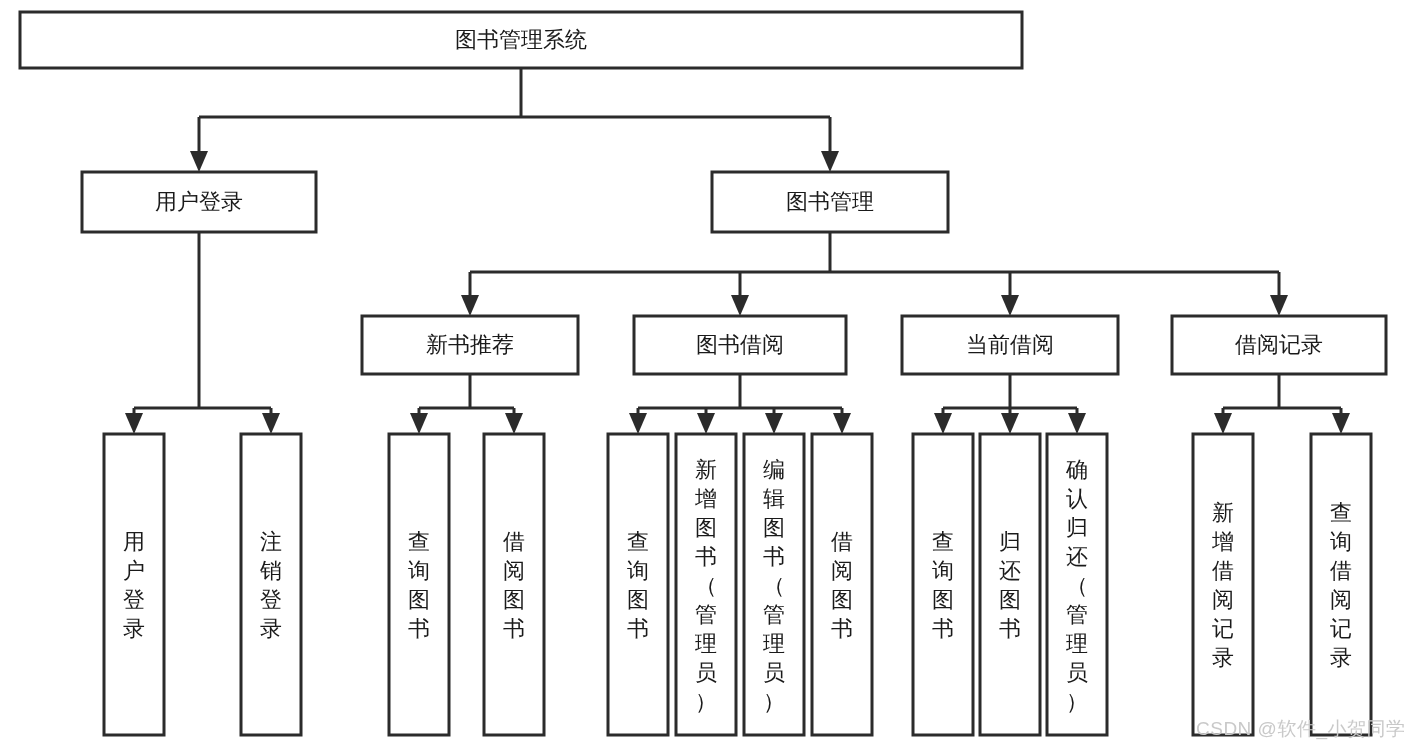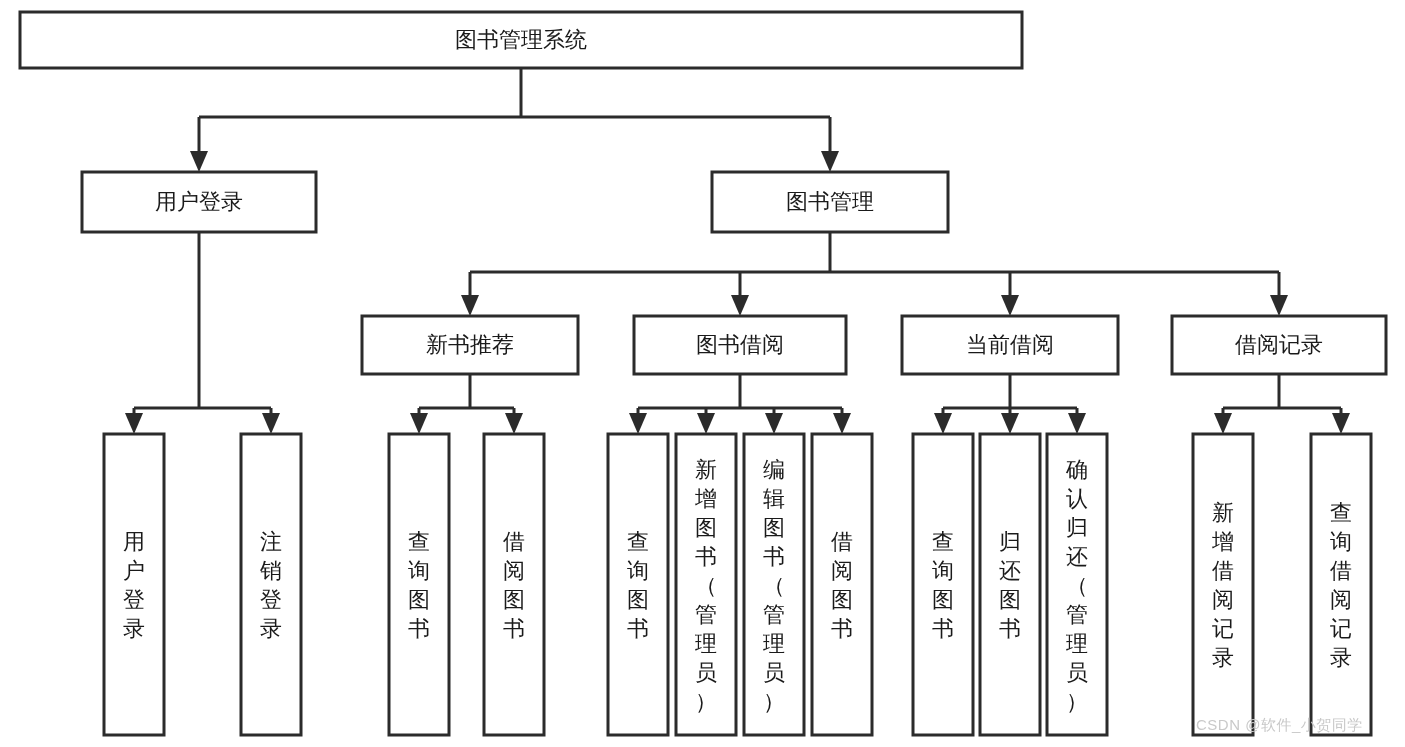--- a/index.html
+++ b/index.html
@@ -52,21 +52,21 @@
   }
   .node-label-v {
     font-family: "Liberation Sans", "DejaVu Sans", sans-serif;
     font-size: 22px;
     fill: #1a1a1a;
     text-anchor: middle;
   }
   .watermark-text {
     position: absolute;
     font-family: "Liberation Sans", "DejaVu Sans", sans-serif;
-    font-size: 15px;
+    font-size: 19px;
     color: #c9c9c9;
     white-space: nowrap;
     letter-spacing: 0.5px;
     user-select: none;
   }
 </style>
 </head>
 <body>
 
 <div id="diagram-root">

